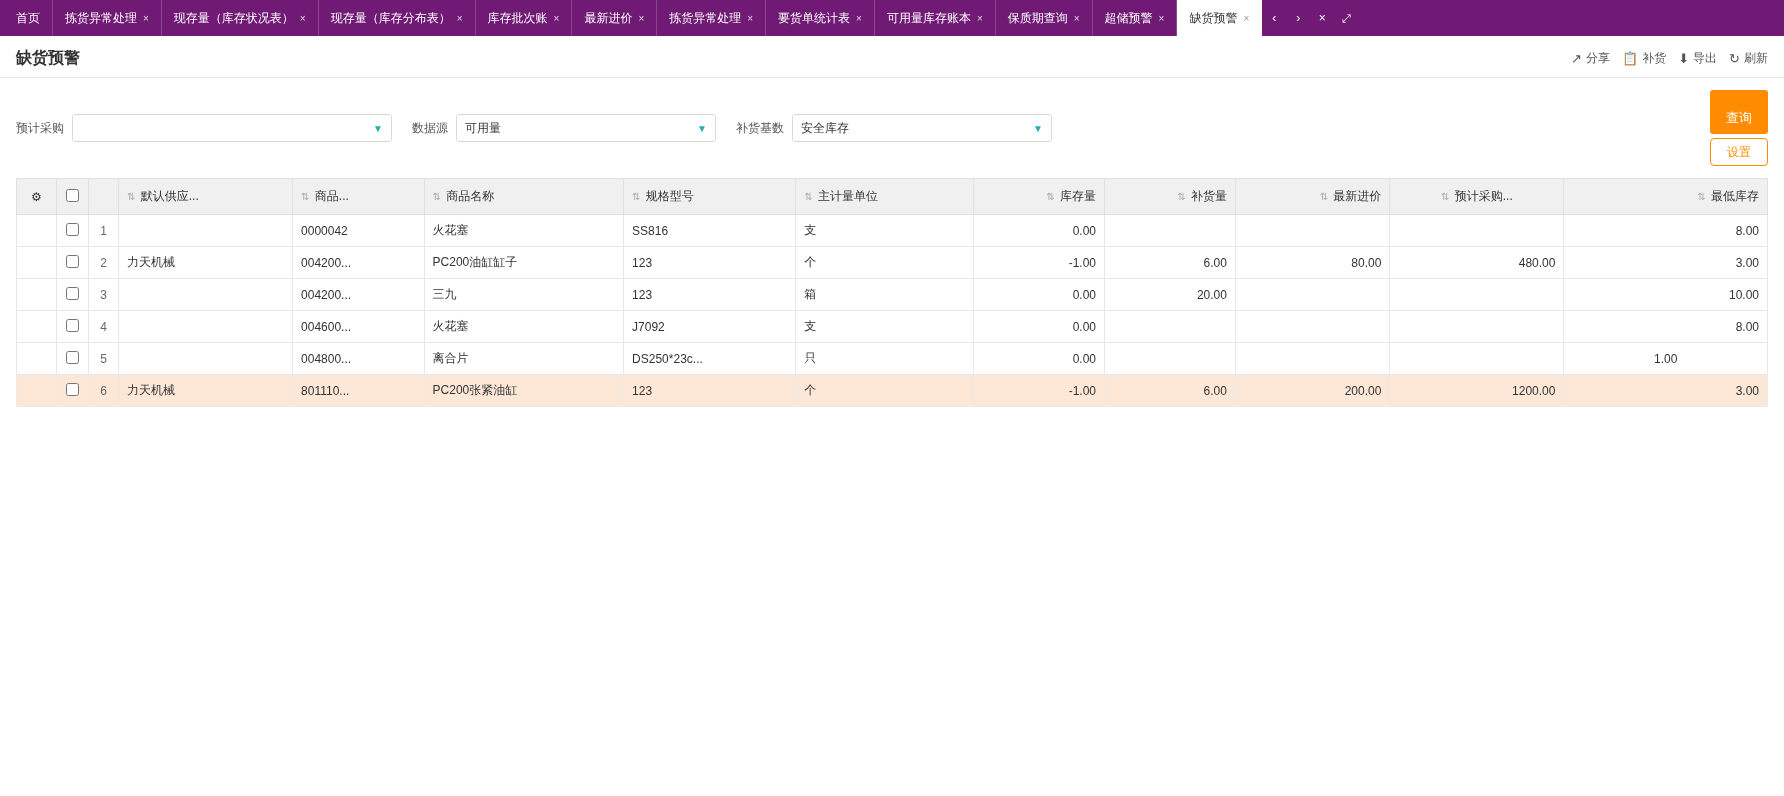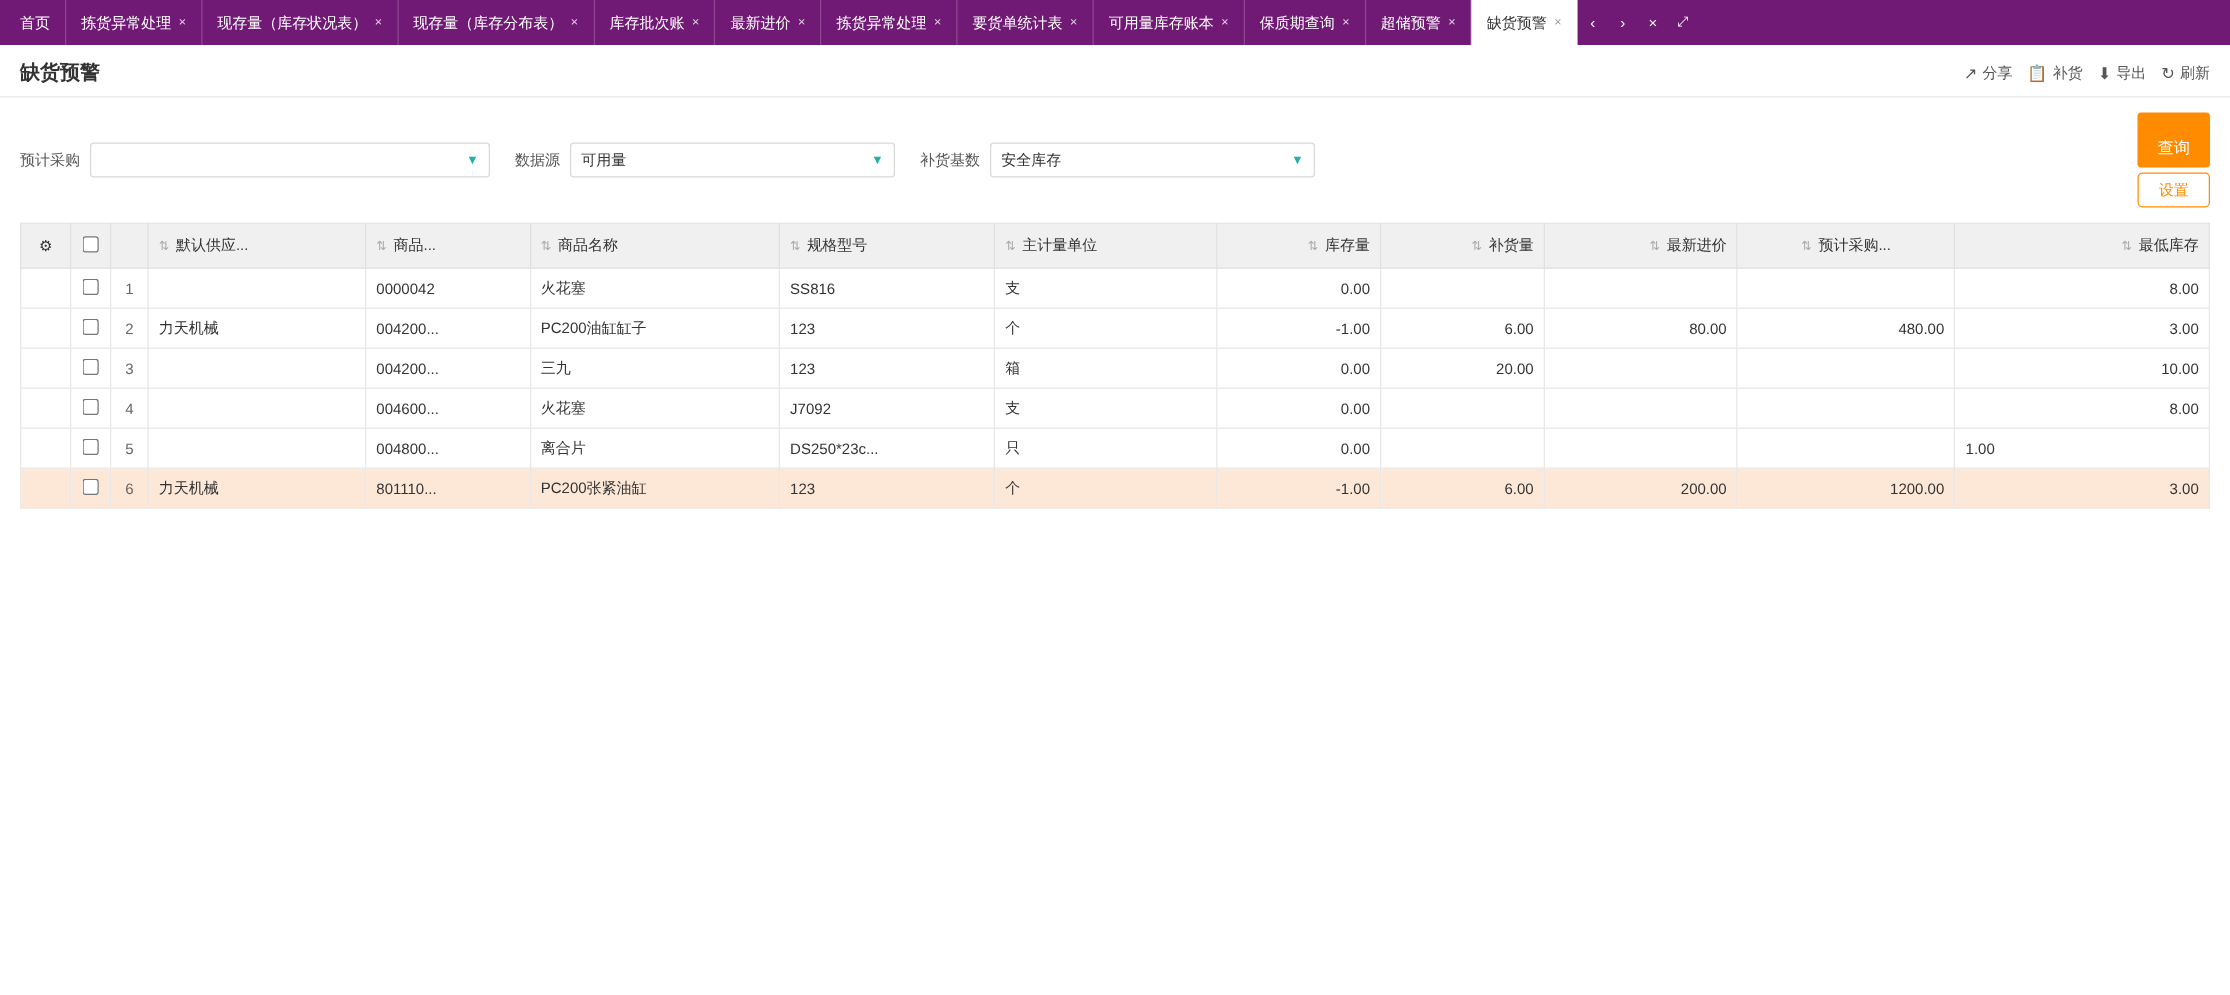--- a/index.html
+++ b/index.html
@@ -424,21 +424,21 @@
     <td style="text-align:center; color:#666;">5</td>
     <td></td>
     <td>004800...</td>
     <td>离合片</td>
     <td>DS250*23c...</td>
     <td>只</td>
     <td style="text-align:right;">0.00</td>
     <td style="text-align:right;"></td>
     <td style="text-align:right;"></td>
     <td style="text-align:right;"></td>
-    <td style="text-align:left;">1.00</td>
+    <td style="text-align:center;">1.00</td>
   </tr>
           <tr style="background: rgb(253, 232, 216);">
     <td style="text-align:center;"></td>
     <td style="text-align:center;">
       <input type="checkbox" style="">
     </td>
     <td style="text-align:center; color:#666;">6</td>
     <td>力天机械</td>
     <td>801110...</td>
     <td>PC200张紧油缸</td>

